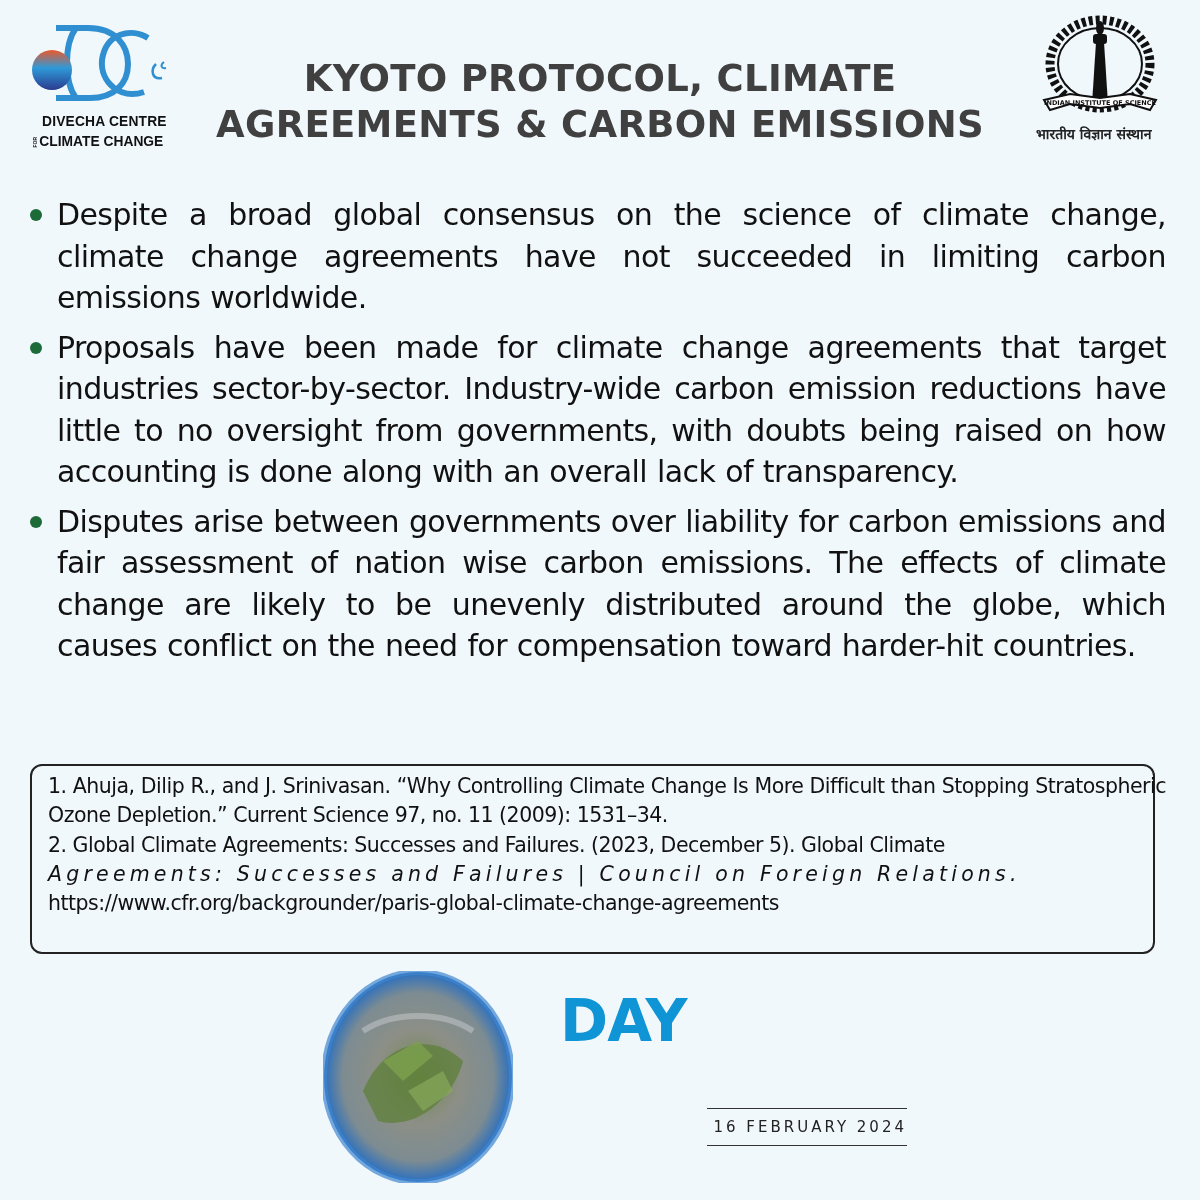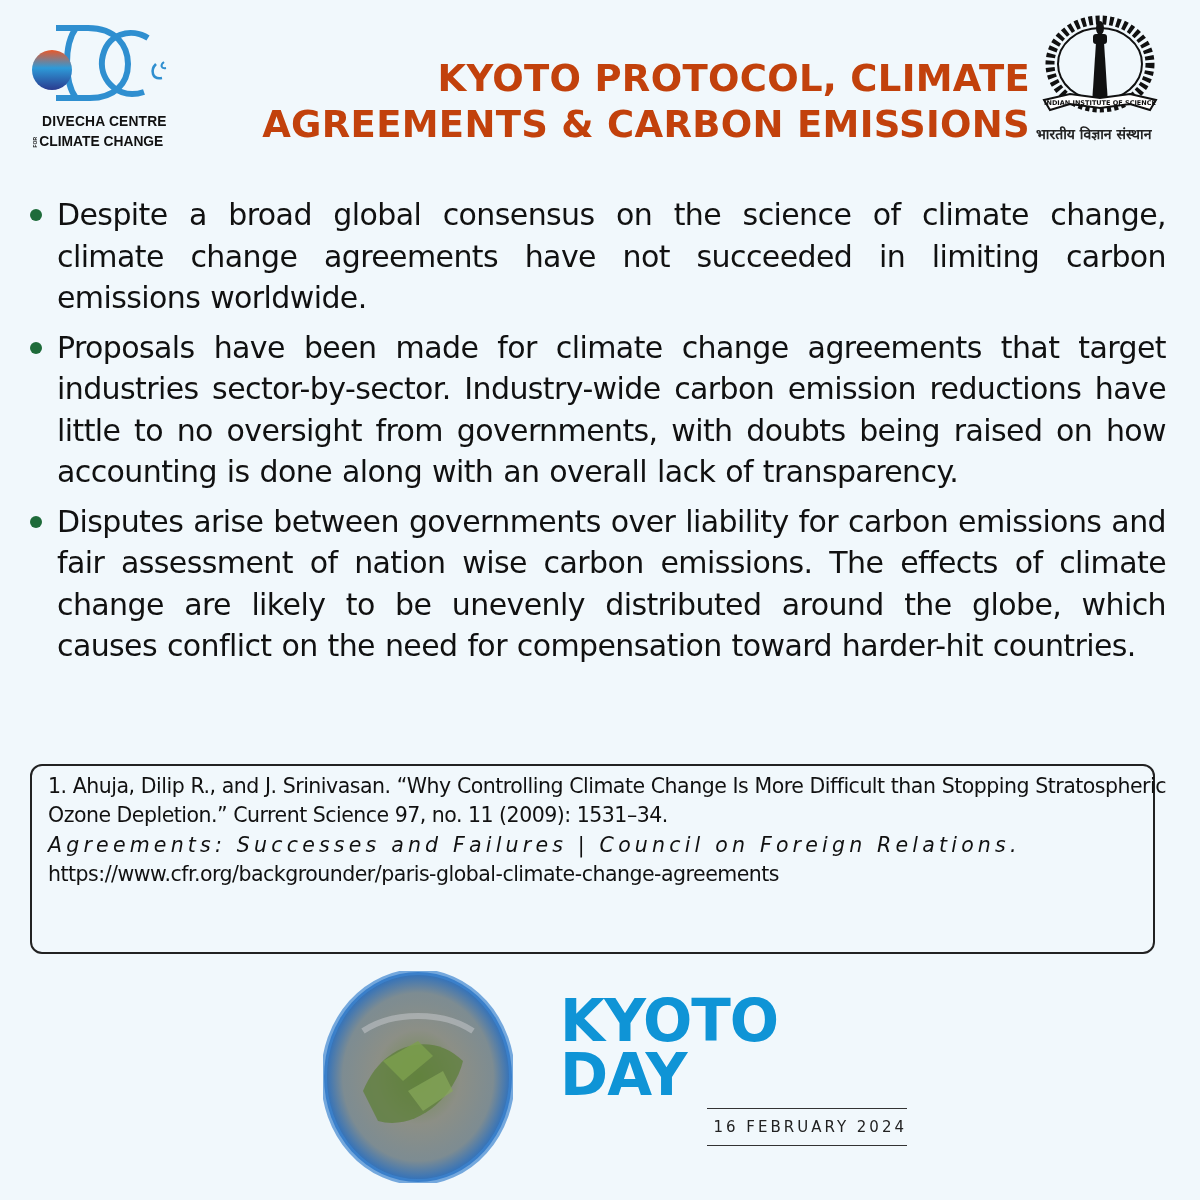--- a/index.html
+++ b/index.html
@@ -27,21 +27,21 @@
   .logo-left .org-for {
     display: inline-block; font-size: 5px; writing-mode: vertical-rl; transform: rotate(180deg);
     vertical-align: middle; margin-right: 2px;
   }
   .logo-right { position: absolute; left: 1030px; top: 12px; width: 150px; height: 135px; }
   .logo-right .hindi {
     position: absolute; left: 6px; top: 112px; font-size: 14px; color: #222; font-weight: bold; white-space: nowrap;
   }
   .title {
     position: absolute; left: 170px; width: 860px; top: 56px;
-    text-align: right; color: #c2410c;
+    text-align: center; color: #404040;
     font-family: "DejaVu Sans", sans-serif; font-weight: bold;
     font-size: 37px; line-height: 46px; letter-spacing: 0.3px;
   }
   .bullets {
     position: absolute; left: 26px; top: 194px; width: 1140px;
     list-style: none; margin: 0; padding: 0;
   }
   .bullet { position: relative; padding-left: 31px; margin-bottom: 8px; }
   .bullet .dot {
     position: absolute; left: 4px; top: 15px; width: 12px; height: 12px; border-radius: 50%;
@@ -126,20 +126,21 @@
   </li>
   <li class="bullet">
     <span class="dot"></span>
     <div class="text">Disputes arise between governments over liability for carbon emissions and fair assessment of nation wise carbon emissions. The effects of climate change are likely to be unevenly distributed around the globe, which causes conflict on the need for compensation toward harder-hit countries.</div>
   </li>
 </ul>
 
 <div class="sources">
   <div class="entry">1.  Ahuja, Dilip R., and J. Srinivasan. “Why Controlling Climate Change Is More Difficult than Stopping Stratospheric Ozone Depletion.” Current Science 97, no. 11 (2009): 1531–34.</div>
   <div class="entry">
+    <div>2. Global Climate Agreements: Successes and Failures. (2023, December 5). Global Climate</div>
     <div class="spaced">Agreements: Successes and Failures | Council on Foreign Relations.</div>
     <div>https://www.cfr.org/backgrounder/paris-global-climate-change-agreements</div>
   </div>
 </div>
 
 <div class="globe">
   <svg width="190" height="212" viewBox="0 0 190 212">
     <defs>
       <radialGradient id="globeGrad" cx="0.5" cy="0.5" r="0.5">
         <stop offset="0" stop-color="#6f8a4a"></stop>
@@ -151,16 +152,15 @@
     <ellipse cx="95" cy="106" rx="94" ry="105" fill="url(#globeGrad)"></ellipse>
     <path d="M40 120 C60 70 110 60 140 90 C130 130 90 160 55 150 Z" fill="#5d7f3a" opacity="0.75"></path>
     <path d="M60 90 L95 70 L110 85 L80 110 Z" fill="#7da04e" opacity="0.8"></path>
     <path d="M85 120 L120 100 L130 120 L100 140 Z" fill="#88a85a" opacity="0.7"></path>
     <path d="M40 60 C70 40 120 40 150 60" fill="none" stroke="#c9ccd0" stroke-width="6" opacity="0.5"></path>
     <ellipse cx="95" cy="106" rx="94" ry="105" fill="none" stroke="#3f86d0" stroke-width="6" opacity="0.7"></ellipse>
   </svg>
 </div>
 
 <div class="kyoto-day">
-  <div>KYOTO</div>
   <div>DAY</div>
 </div>
 <div class="date-box">16 FEBRUARY 2024</div>
 
 </body></html>

